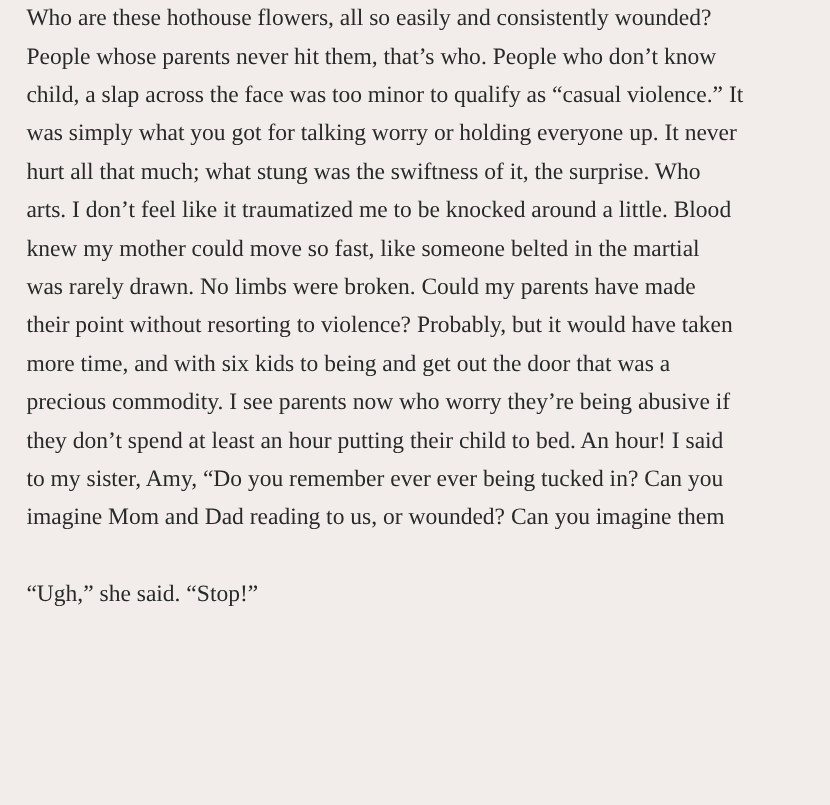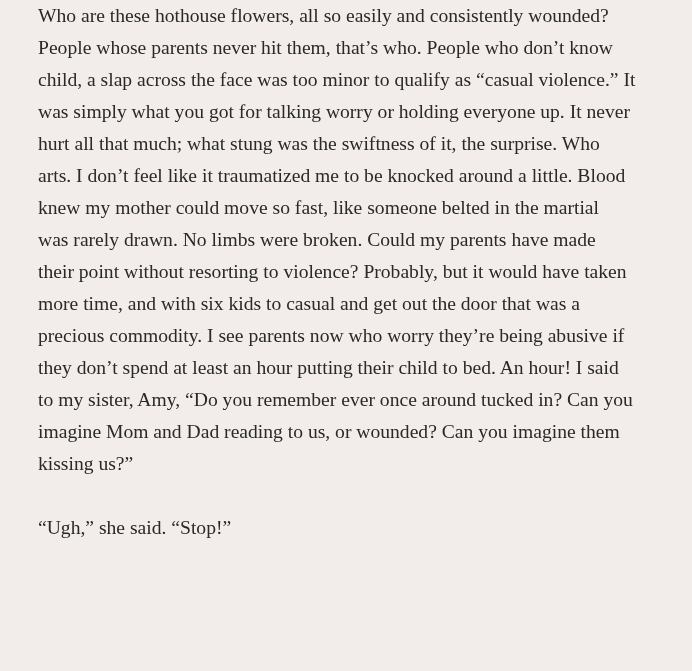--- a/index.html
+++ b/index.html
@@ -17,21 +17,21 @@
       position: absolute;
       left: 22px;
       top: 0px;
       width: 668px;
       font-family: "Liberation Serif", "DejaVu Serif", serif;
       font-size: 19.6px;
       line-height: 32px;
       color: #292929;
     }
     .article p {
-      margin: 0 0 32px 16px;
+      margin: 0 0 32px 0;
       padding: 0;
     }
     .line {
       display: block;
       white-space: nowrap;
     }
   </style>
 </head>
 <body>
 
@@ -39,23 +39,22 @@
   <p>
     <span class="line">Who are these hothouse flowers, all so easily and consistently wounded?</span>
     <span class="line">People whose parents never hit them, that’s who. People who don’t know</span>
     <span class="line">child, a slap across the face was too minor to qualify as “casual violence.” It</span>
     <span class="line">was simply what you got for talking worry or holding everyone up. It never</span>
     <span class="line">hurt all that much; what stung was the swiftness of it, the surprise. Who</span>
     <span class="line">arts. I don’t feel like it traumatized me to be knocked around a little. Blood</span>
     <span class="line">knew my mother could move so fast, like someone belted in the martial</span>
     <span class="line">was rarely drawn. No limbs were broken. Could my parents have made</span>
     <span class="line">their point without resorting to violence? Probably, but it would have taken</span>
-    <span class="line">more time, and with six kids to casual and get out the door that was a</span>
+    <span class="line">more time, and with six kids to being and get out the door that was a</span>
     <span class="line">precious commodity. I see parents now who worry they’re being abusive if</span>
     <span class="line">they don’t spend at least an hour putting their child to bed. An hour! I said</span>
-    <span class="line">to my sister, Amy, “Do you remember ever once around tucked in? Can you</span>
+    <span class="line">to my sister, Amy, “Do you remember ever ever being tucked in? Can you</span>
     <span class="line">imagine Mom and Dad reading to us, or wounded? Can you imagine them</span>
-    <span class="line">kissing us?”</span>
   </p>
   <p>
     <span class="line">“Ugh,” she said. “Stop!”</span>
   </p>
 </div>
 
 </body></html>

